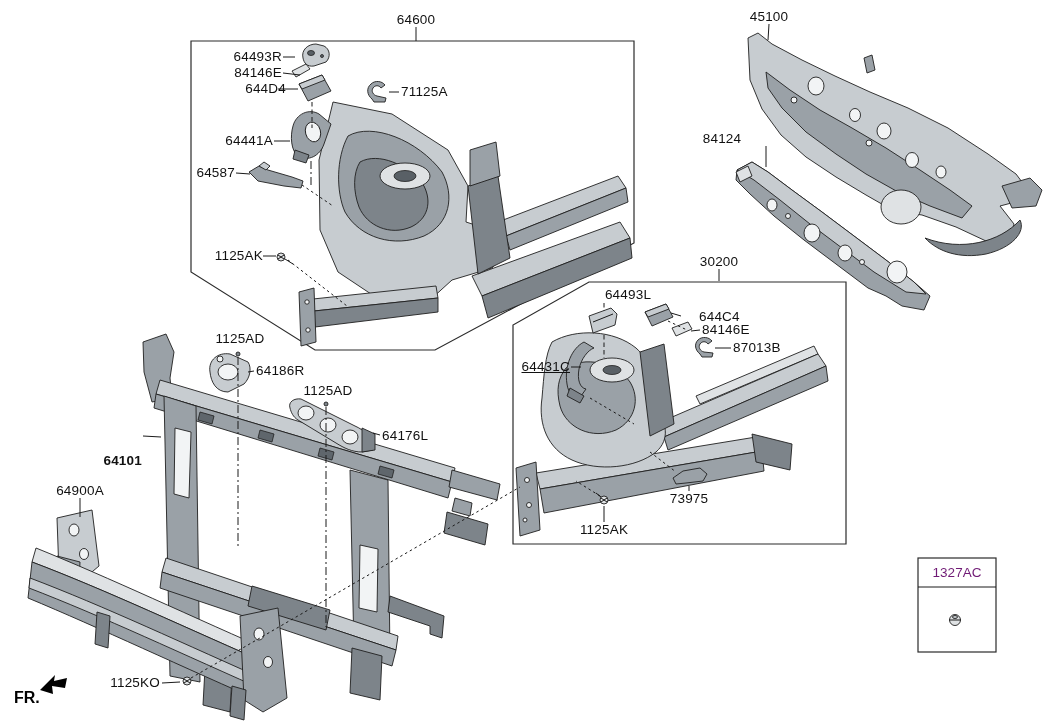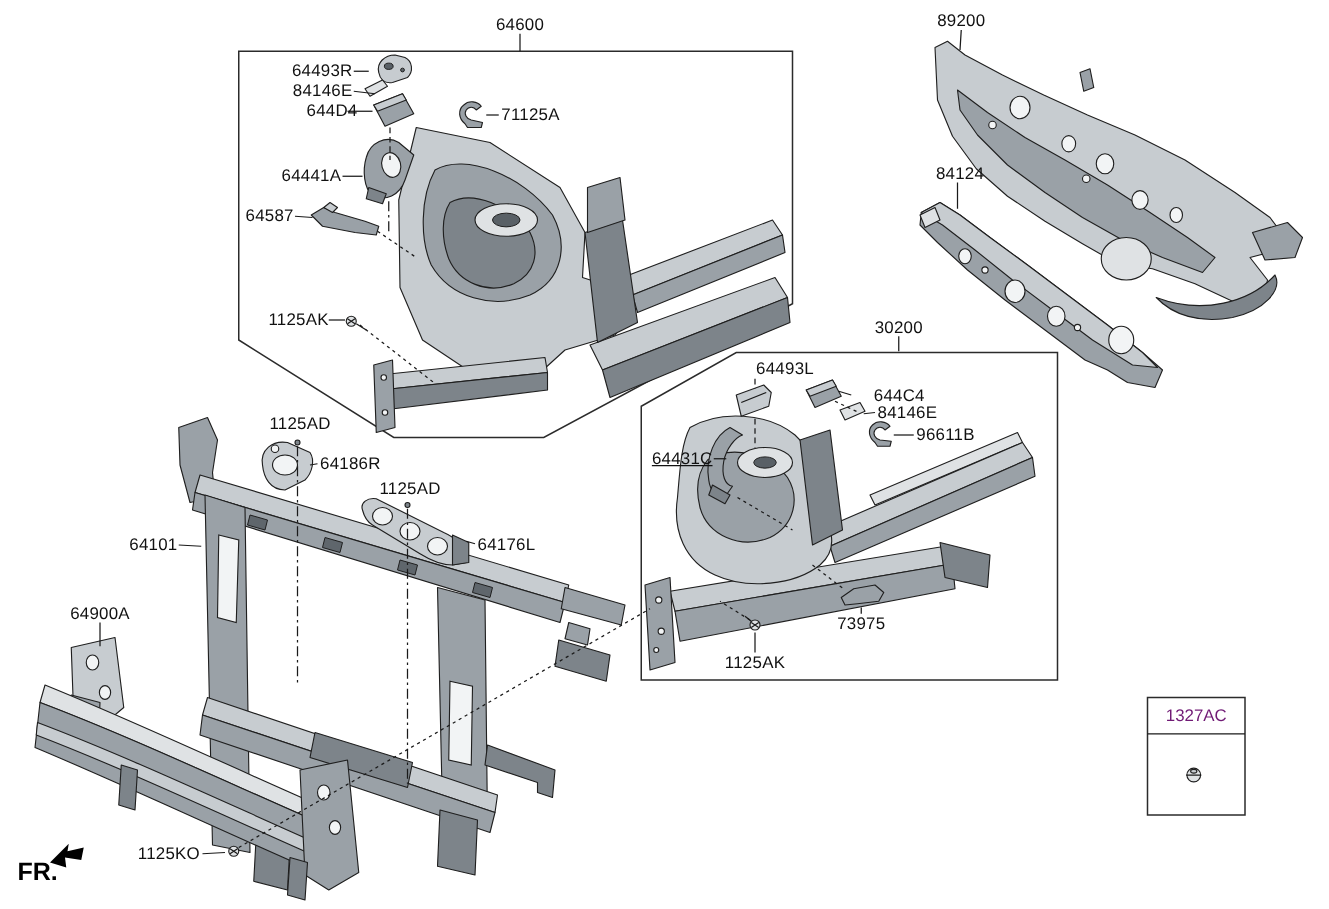--- a/index.html
+++ b/index.html
@@ -2,21 +2,21 @@
 <html><head>
 <meta charset="utf-8">
 <style>
   html,body{margin:0;padding:0;background:#ffffff;}
   .stage{position:relative;width:1063px;height:727px;background:#fff;
          font-family:"Liberation Sans",sans-serif;overflow:hidden;}
   .art{position:absolute;left:0;top:0;}
   .lbl{position:absolute;font-size:13.5px;line-height:14px;color:#111;
        white-space:nowrap;letter-spacing:.2px;}
   .ctr{transform:translateX(-50%);}
-  .fr-lbl{position:absolute;font-weight:bold;font-size:20px;color:#000;line-height:18px;}
+  .fr-lbl{position:absolute;font-weight:bold;font-size:16px;color:#000;line-height:18px;}
   .ref-title{position:absolute;font-size:13.5px;color:#701a75;transform:translateX(-50%);}
   
   .ln{stroke:#1a1a1a;stroke-width:1;fill:none;}
   .box{stroke:#2b2b2b;stroke-width:1.2;fill:none;}
   .p0{fill:#dfe2e4;stroke:#1f1f1f;stroke-width:.9;stroke-linejoin:round;}
   .p1{fill:#c7ccd0;stroke:#1f1f1f;stroke-width:.9;stroke-linejoin:round;}
   .p2{fill:#9aa1a7;stroke:#1f1f1f;stroke-width:.9;stroke-linejoin:round;}
   .p3{fill:#7d848a;stroke:#1f1f1f;stroke-width:.9;stroke-linejoin:round;}
   .p4{fill:#5f666c;stroke:#1f1f1f;stroke-width:.8;stroke-linejoin:round;}
   .hole{fill:#f2f4f5;stroke:#1f1f1f;stroke-width:.9;}
@@ -258,34 +258,34 @@
 </svg>
 
 <div class="lbl ctr" style="left:416px;top:13px;">64600</div>
 <div class="lbl" style="right:781px;top:50px;">64493R</div>
 <div class="lbl" style="right:781px;top:66px;">84146E</div>
 <div class="lbl" style="right:777px;top:82px;">644D4</div>
 <div class="lbl" style="left:401px;top:85px;">71125A</div>
 <div class="lbl" style="right:790px;top:134px;">64441A</div>
 <div class="lbl" style="right:828px;top:166px;">64587</div>
 <div class="lbl" style="right:800px;top:249px;">1125AK</div>
-<div class="lbl ctr" style="left:769px;top:10px;">89200</div>
-<div class="lbl ctr" style="left:768px;top:132px;">84124</div>
+<div class="lbl ctr" style="left:769px;top:10px;">45100</div>
+<div class="lbl ctr" style="left:722px;top:132px;">84124</div>
 <div class="lbl ctr" style="left:719px;top:255px;">30200</div>
 <div class="lbl ctr" style="left:604px;top:288px;margin-left:24px;">64493L</div>
 <div class="lbl" style="left:683px;top:310px;margin-left:16px;">644C4</div>
 <div class="lbl" style="left:702px;top:323px;">84146E</div>
-<div class="lbl" style="left:733px;top:341px;">96611B</div>
+<div class="lbl" style="left:733px;top:341px;">87013B</div>
 <div class="lbl" style="right:493px;top:360px;text-decoration:underline;">64431C</div>
 <div class="lbl ctr" style="left:689px;top:492px;">73975</div>
 <div class="lbl ctr" style="left:604px;top:523px;">1125AK</div>
 <div class="lbl ctr" style="left:240px;top:332px;">1125AD</div>
 <div class="lbl" style="left:256px;top:364px;">64186R</div>
 <div class="lbl ctr" style="left:328px;top:384px;">1125AD</div>
 <div class="lbl" style="left:382px;top:429px;">64176L</div>
-<div class="lbl" style="right:921px;top:429px;">64101</div>
+<div class="lbl" style="right:921px;top:454px;font-weight:bold;">64101</div>
 <div class="lbl ctr" style="left:80px;top:484px;">64900A</div>
 <div class="lbl" style="right:903px;top:676px;">1125KO</div>
 
 <div class="ref-title" style="left:957px;top:565px;">1327AC</div>
 <div class="fr-lbl" style="left:14px;top:689px;">FR.</div>
 
 </div>
 
 </body></html>

